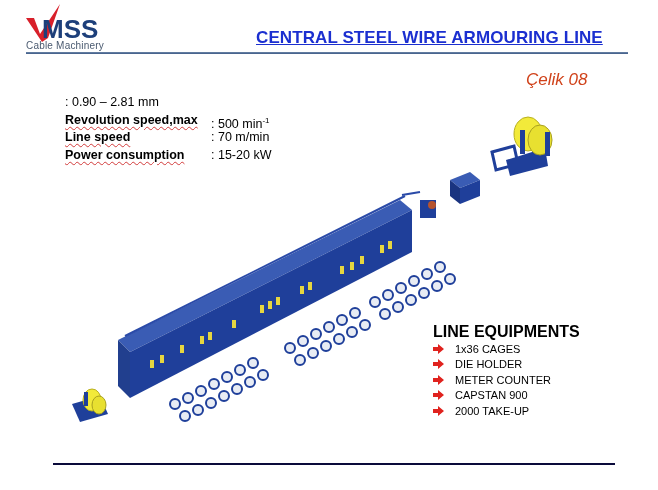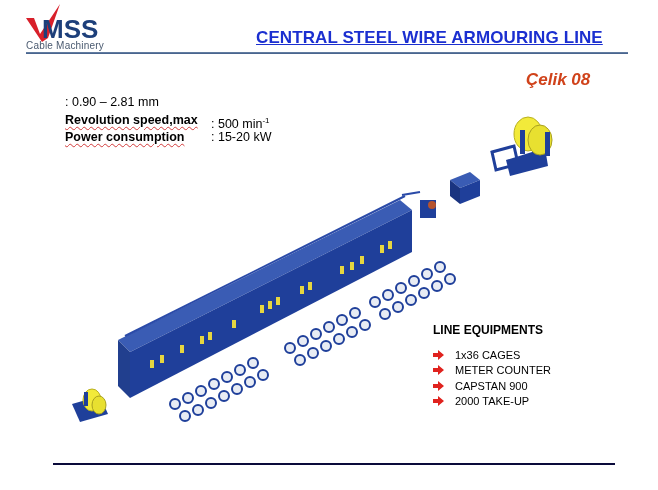--- a/index.html
+++ b/index.html
@@ -1,28 +1,28 @@
 <!DOCTYPE html>
 <html><head>
 <meta charset="utf-8">
 <style>
   html, body { margin: 0; padding: 0; }
   body { width: 658px; height: 490px; background: #ffffff; position: relative; overflow: hidden; font-family: "Liberation Sans", sans-serif; }
   .logo { position: absolute; left: 24px; top: 4px; width: 100px; height: 48px; }
   .logo-text { position: absolute; left: 26px; top: 40px; font-size: 10px; color: #4a5a70; letter-spacing: 0.2px; text-align: center; }
   .header-rule { position: absolute; left: 26px; top: 52px; width: 602px; height: 2px; background: linear-gradient(#6d86a8, #3d5a86); }
   .title { position: absolute; left: 256px; top: 28px; font-size: 17px; font-weight: bold; color: #1b2fd0; text-decoration: underline; letter-spacing: 0.1px; }
-  .model { position: absolute; left: 526px; top: 70px; font-size: 17px; font-weight: bold; font-style: italic; color: #d0421a; }
+  .model { position: absolute; left: 526px; top: 70px; font-size: 17px; font-weight: normal; font-style: italic; color: #d0421a; }
   .specs { position: absolute; left: 65px; top: 94px; font-size: 12.5px; color: #000; }
   .spec-row { display: flex; height: 17.5px; line-height: 17.5px; }
   .spec-label { width: 146px; font-weight: bold; text-decoration: underline wavy #d23b3b; text-decoration-thickness: 1px; text-underline-offset: 2px; }
   .spec-value { }
   .spec-value sup { font-size: 8px; }
   .equip { position: absolute; left: 433px; top: 323px; color: #000; }
-  .equip-title { font-size: 12px; font-weight: bold; margin-bottom: 10px; }
+  .equip-title { font-size: 16px; font-weight: bold; }
   .equip-item { display: flex; align-items: center; font-size: 11px; height: 15.5px; }
   .arrow { width: 11px; height: 10px; margin-right: 11px; }
   .footer-rule { position: absolute; left: 53px; top: 463px; width: 562px; height: 1.5px; background: #0a0a3a; }
   .machine { position: absolute; left: 0; top: 0; }
 </style>
 </head>
 <body>
 
 <svg class="logo" viewBox="0 0 100 48">
   <polygon points="2,14 10,14 16,30 36,0 24,34 18,38" fill="#d8202a"></polygon>
@@ -34,20 +34,24 @@
 <div class="title">CENTRAL STEEL WIRE ARMOURING LINE</div>
 <div class="model">Çelik 08</div>
 
 <div class="specs">
   <div class="spec-row">
     <div class="spec-value">: 0.90 – 2.81 mm</div>
   </div>
   <div class="spec-row">
     <div class="spec-label">Revolution speed,max</div>
     <div class="spec-value"><span>: 500 min</span><sup>-1</sup></div>
+  </div>
+  <div class="spec-row">
+    <div class="spec-label">Line speed</div>
+    <div class="spec-value">: 70 m/min</div>
   </div>
   <div class="spec-row">
     <div class="spec-label">Power consumption</div>
     <div class="spec-value">: 15-20 kW</div>
   </div>
 </div>
 
 <svg class="machine" width="658" height="490">
 
   <g>
@@ -155,20 +159,26 @@
   <div class="equip-item">
     <svg class="arrow" viewBox="0 0 11 10">
         <polygon points="0,3 5,3 5,0 11,5 5,10 5,7 0,7" fill="#e0221e"></polygon>
       </svg>
     <span>1x36 CAGES</span>
   </div>
   <div class="equip-item">
     <svg class="arrow" viewBox="0 0 11 10">
         <polygon points="0,3 5,3 5,0 11,5 5,10 5,7 0,7" fill="#e0221e"></polygon>
       </svg>
+    <span>DIE HOLDER</span>
+  </div>
+  <div class="equip-item">
+    <svg class="arrow" viewBox="0 0 11 10">
+        <polygon points="0,3 5,3 5,0 11,5 5,10 5,7 0,7" fill="#e0221e"></polygon>
+      </svg>
     <span>METER COUNTER</span>
   </div>
   <div class="equip-item">
     <svg class="arrow" viewBox="0 0 11 10">
         <polygon points="0,3 5,3 5,0 11,5 5,10 5,7 0,7" fill="#e0221e"></polygon>
       </svg>
     <span>CAPSTAN 900</span>
   </div>
   <div class="equip-item">
     <svg class="arrow" viewBox="0 0 11 10">

